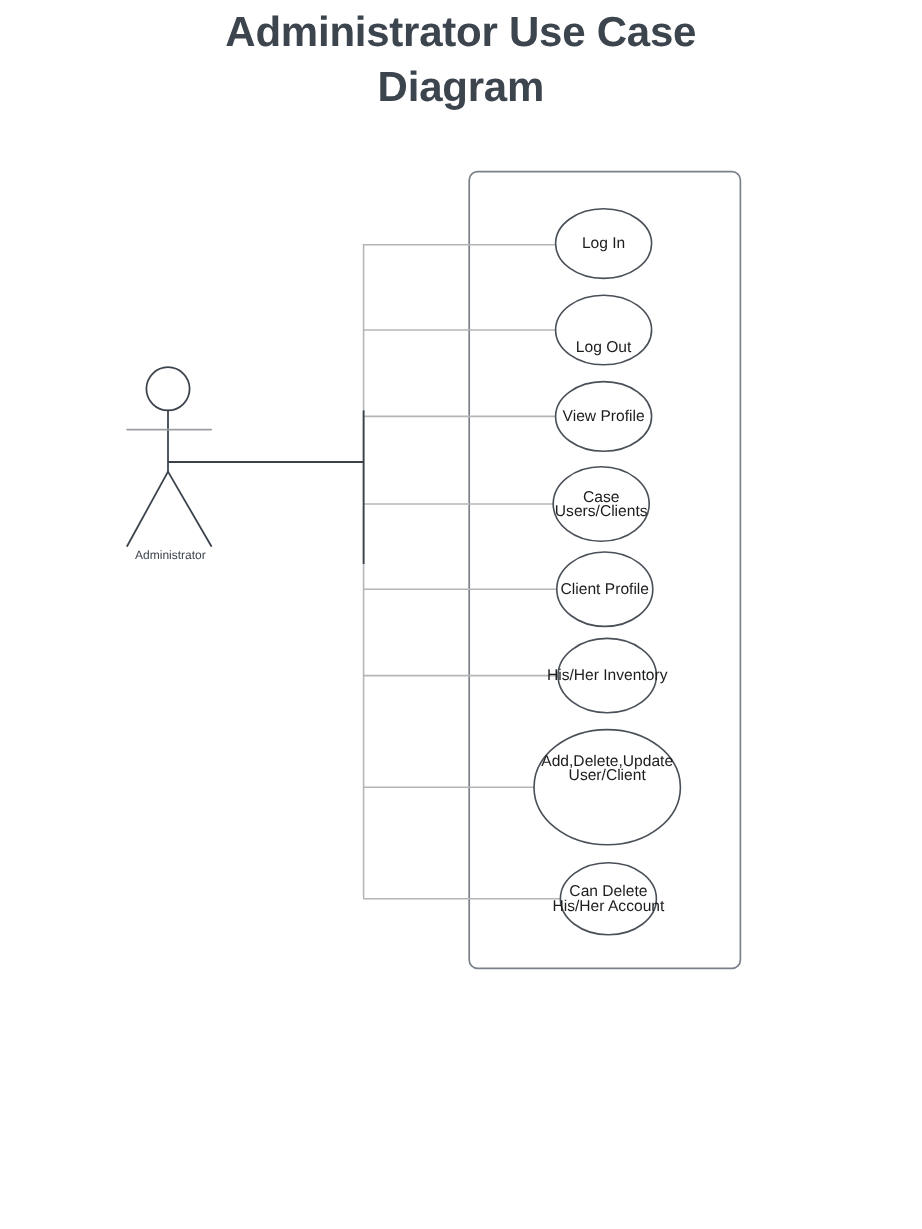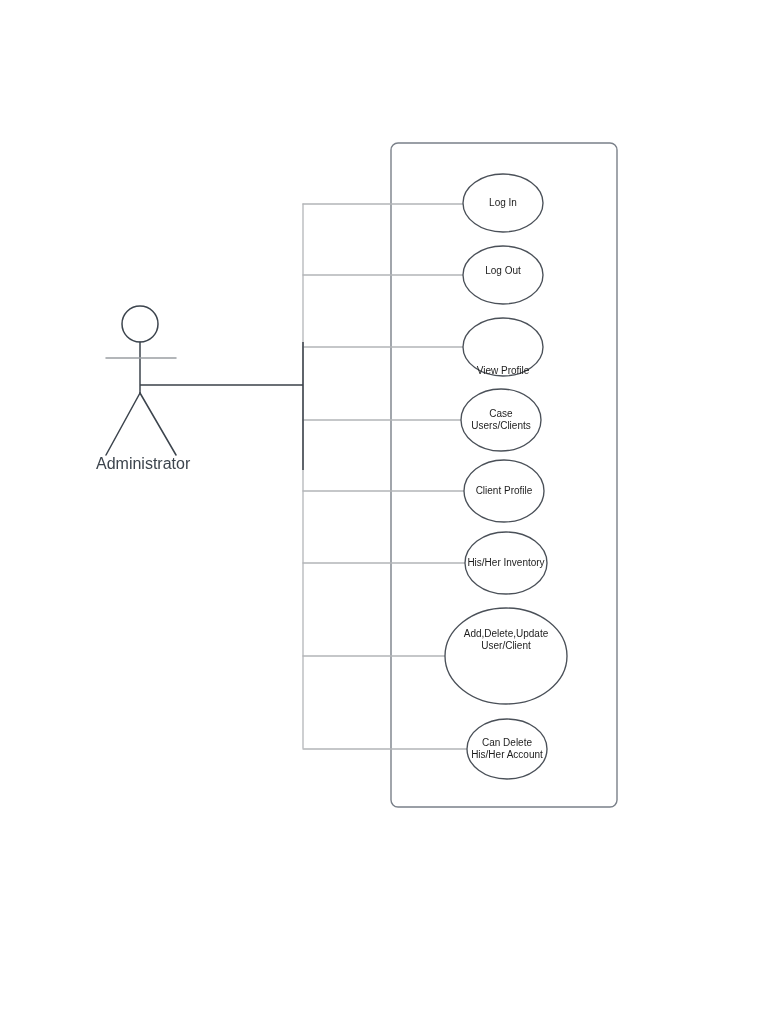--- a/index.html
+++ b/index.html
@@ -44,42 +44,44 @@
     left: 0;
     top: 0;
     width: 768px;
     height: 1024px;
   }
 
   .uc-label {
     position: absolute;
     text-align: center;
     color: #1d1d1d;
-    font-size: 10px;
+    font-size: 13px;
     line-height: 12px;
     white-space: pre-line;
     pointer-events: none;
   }
 
   #actor-label {
     position: absolute;
     left: 96px;
     top: 457px;
     width: 92px;
     text-align: center;
     color: #3c444d;
-    font-size: 16px;
+    font-size: 10px;
     line-height: 14px;
   }
 </style>
 </head>
 <body>
 
 <div id="page">
 
+  <div id="diagram-title">Administrator Use Case
+Diagram</div>
 
   <svg id="canvas" viewBox="0 0 768 1024">
 
     <rect id="boundary-rect" x="391" y="143" width="226" height="664" rx="7" ry="7" fill="none" stroke="#7a8089" stroke-width="1.4"></rect>
 
     <g id="connectors" fill="none" stroke="#b3b5b8" stroke-width="1.3" stroke-linecap="round" stroke-linejoin="round">
       <path id="trunk" d="M303,204 L303,748"></path>
       <path d="M303,204 L463,204"></path>
       <path d="M303,275 L463,275"></path>
       <path d="M303,347 L463,347"></path>
@@ -108,23 +110,23 @@
       <ellipse cx="501" cy="420" rx="40" ry="31"></ellipse>
       <ellipse cx="504" cy="491" rx="40" ry="31"></ellipse>
       <ellipse cx="506" cy="563" rx="41" ry="31"></ellipse>
       <ellipse cx="506" cy="656" rx="61" ry="48"></ellipse>
       <ellipse cx="507" cy="749" rx="40" ry="30"></ellipse>
     </g>
   </svg>
 
   <div class="uc-label" style="left:443px; top:197px; width:120px;">Log In</div>
 
-  <div class="uc-label" style="left:443px; top:265px; width:120px;">Log Out</div>
+  <div class="uc-label" style="left:443px; top:283px; width:120px;">Log Out</div>
 
-  <div class="uc-label" style="left:443px; top:341px; width:120px;margin-top:24px;">View Profile</div>
+  <div class="uc-label" style="left:443px; top:341px; width:120px;">View Profile</div>
 
   <div class="uc-label" style="left:441px; top:408px; width:120px;">Case
 Users/Clients</div>
 
   <div class="uc-label" style="left:444px; top:485px; width:120px;">Client Profile</div>
 
   <div class="uc-label" style="left:446px; top:557px; width:120px;text-align:center;">His/Her Inventory</div>
 
   <div class="uc-label" style="left:441px; top:628px; width:130px;">Add,Delete,Update
 User/Client</div>

